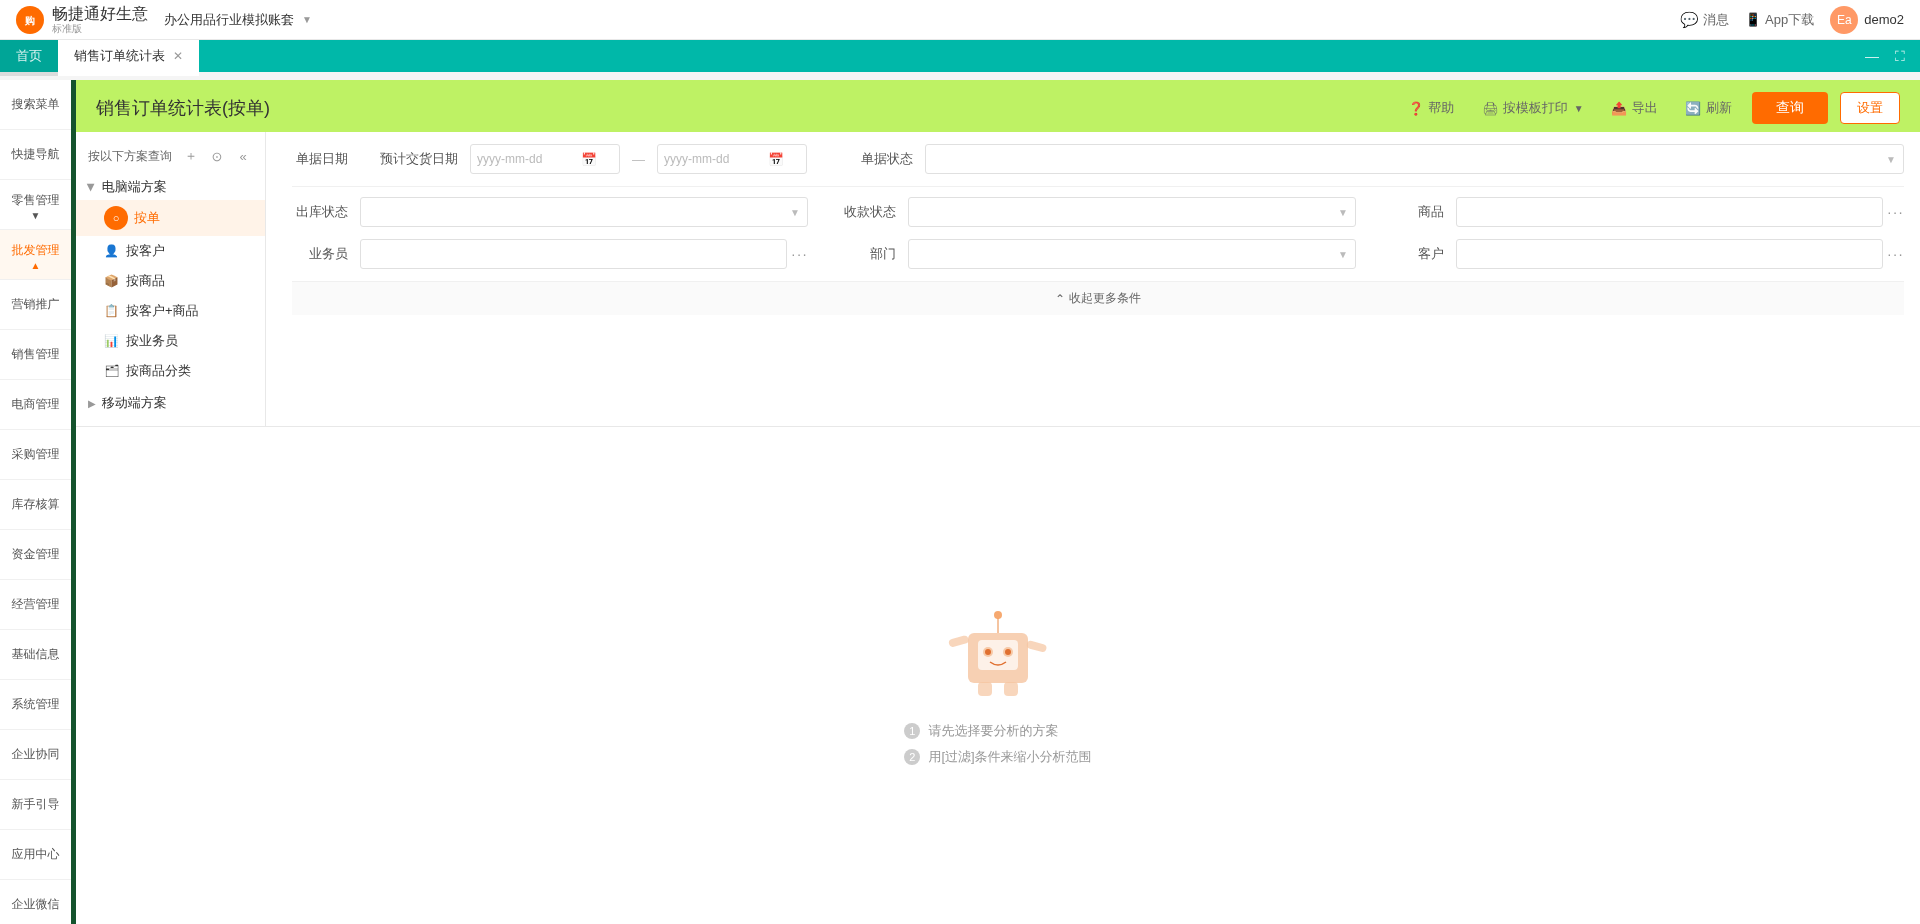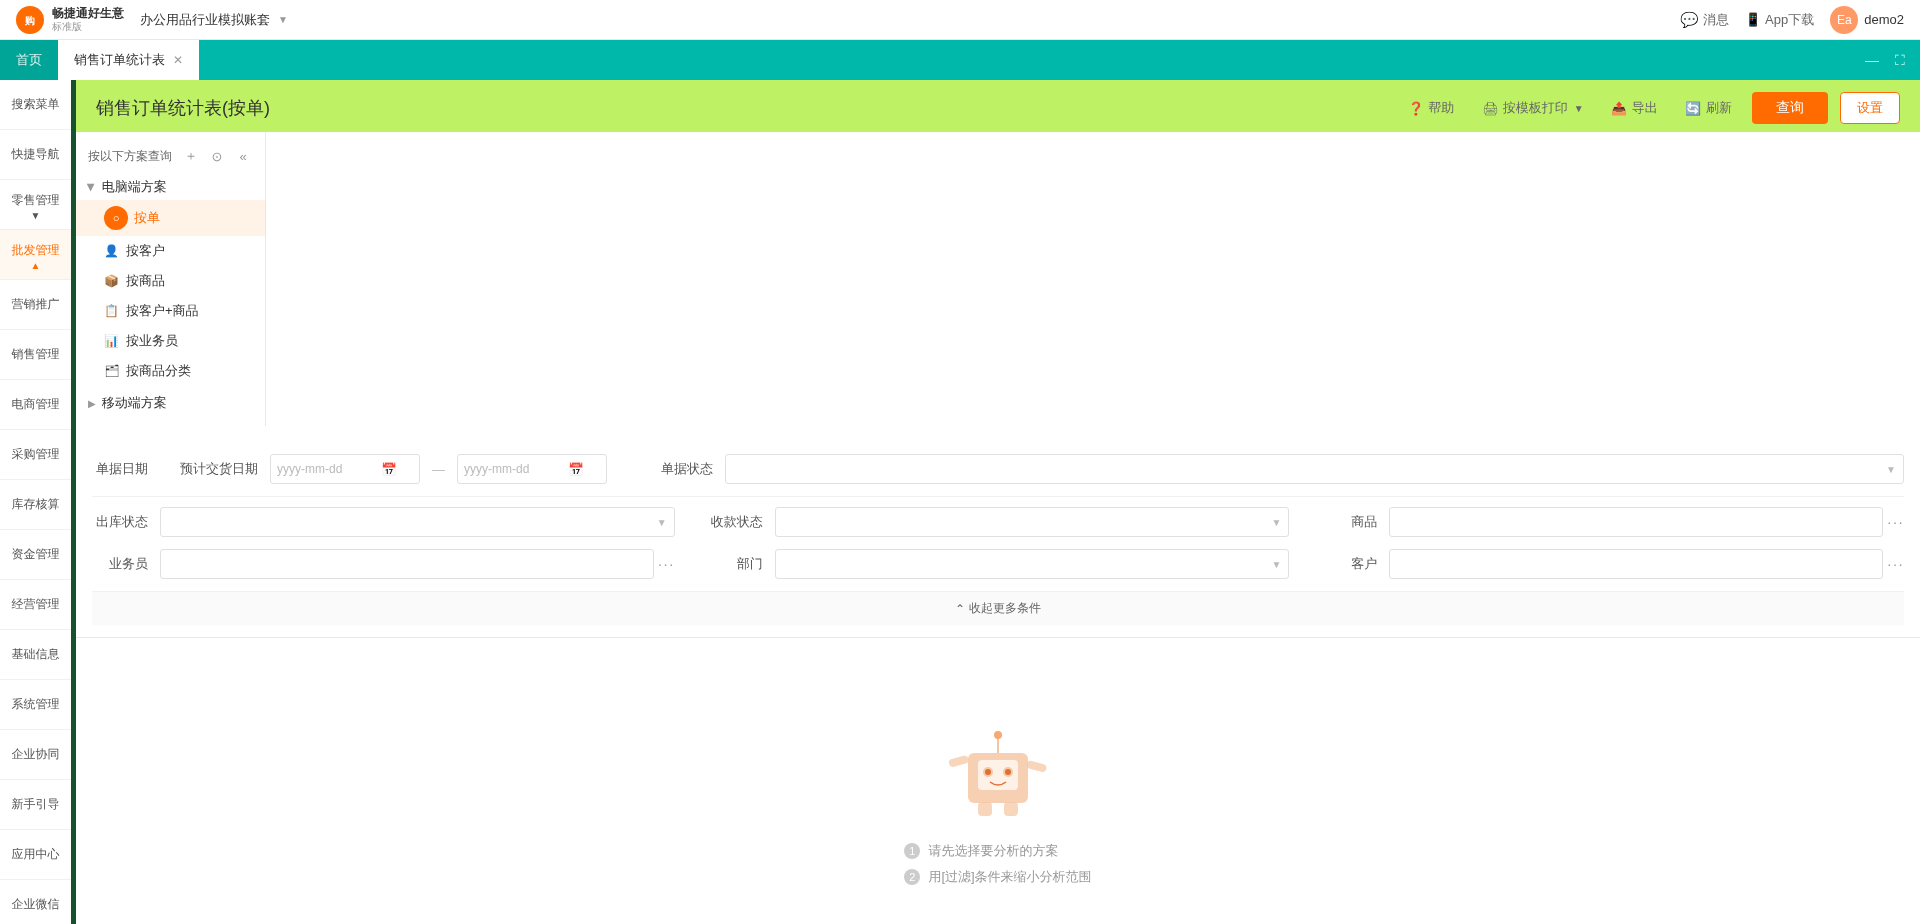--- a/index.html
+++ b/index.html
@@ -21,21 +21,21 @@
     .top-bar-left { display: flex; align-items: center; gap: 8px; }
     .logo-icon { width: 28px; height: 28px; background: #ff6b00; border-radius: 50%; display: flex; align-items: center; justify-content: center; color: #fff; font-size: 14px; font-weight: bold; }
     .top-bar-dropdown { color: #999; font-size: 10px; cursor: pointer; }
     .top-bar-right { display: flex; align-items: center; gap: 16px; }
     .top-bar-btn { display: flex; align-items: center; gap: 4px; color: #666; font-size: 13px; cursor: pointer; }
     .user-avatar { width: 28px; height: 28px; background: #ff9966; border-radius: 50%; display: flex; align-items: center; justify-content: center; color: #fff; font-size: 12px; overflow: hidden; }
     .user-name { font-size: 13px; color: #333; cursor: pointer; }
 
     
     .tab-bar {
-      height: 40px;
+      height: 32px;
       background: #00b8a9;
       display: flex;
       align-items: center;
       padding: 0 0 0 0;
       position: fixed;
       top: 40px; left: 0; right: 0;
       z-index: 99;
     }
     .tab-item {
       height: 40px;
@@ -151,22 +151,21 @@
     
     .filter-panel {
       background: #fff;
       margin: 0;
       padding: 0;
       border-bottom: 1px solid #e8e8e8;
     }
 
     .filter-panel-inner {
       display: flex;
-      gap: 16px;
-      flex-direction: column;
+      gap: 10px;
     }
 
     
     .scheme-panel {
       width: 190px;
       border-right: 1px solid #e8e8e8;
       padding: 10px 0;
       flex-shrink: 0;
     }
     .scheme-panel-header {
@@ -403,21 +402,21 @@
 
 <div class="top-bar">
   <div class="top-bar-left">
     <div class="logo-icon">
       <svg width="20" height="20" viewBox="0 0 20 20" fill="none">
         <circle cx="10" cy="10" r="10" fill="#ff6b00"></circle>
         <text x="10" y="14" text-anchor="middle" fill="white" font-size="10" font-family="Arial">购</text>
       </svg>
     </div>
     <div style="display:flex;flex-direction:column;line-height:1.2;">
-      <span style="font-size:12px;color:#333;font-weight:bold;">畅捷通好生意</span>
+      <span style="font-size:16px;color:#333;font-weight:normal;">畅捷通好生意</span>
       <span style="font-size:10px;color:#999;">标准版</span>
     </div>
     <span style="font-size:13px;color:#333;margin-left:8px;cursor:pointer;text-align:right;">办公用品行业模拟账套</span>
     <span class="top-bar-dropdown">▼</span>
   </div>
   <div class="top-bar-right">
     <div class="top-bar-btn">
       <span style="font-size:15px;">💬</span>
       <span>消息</span>
     </div>

